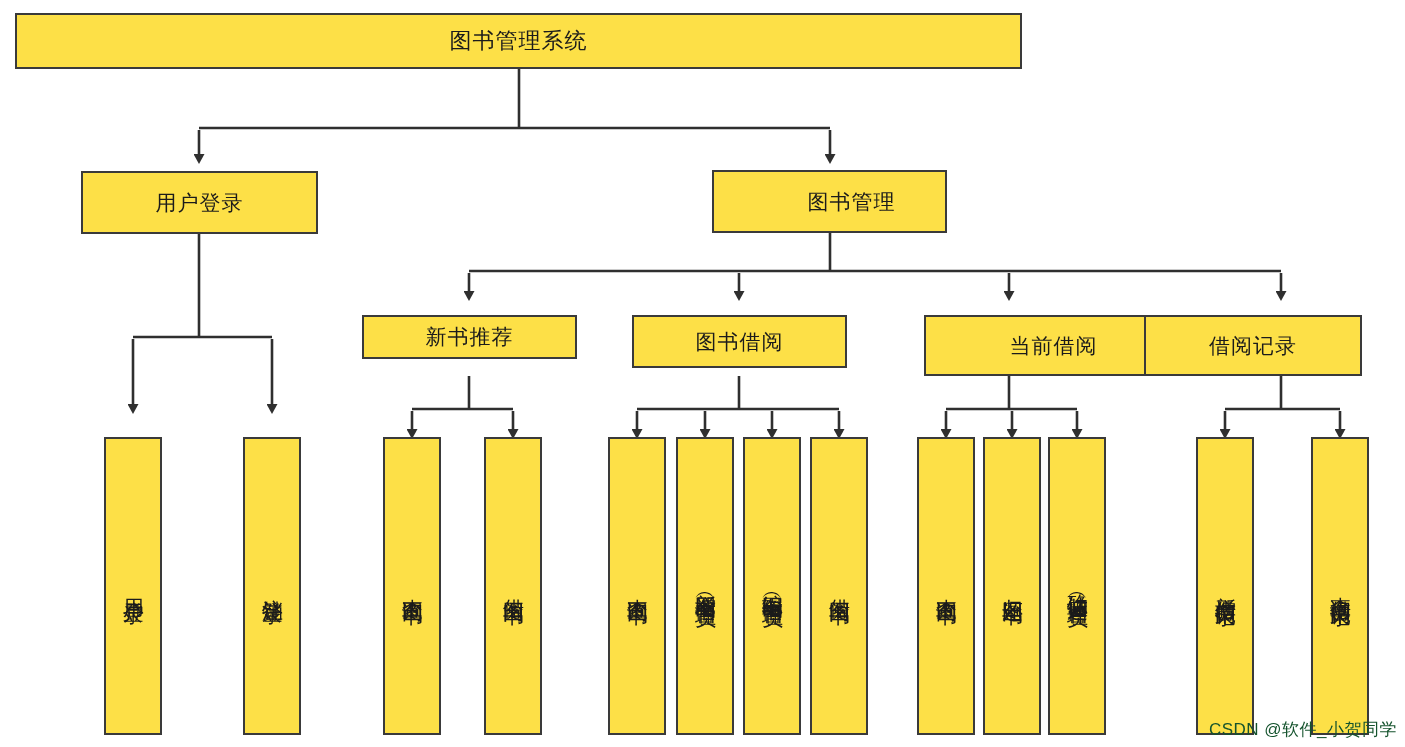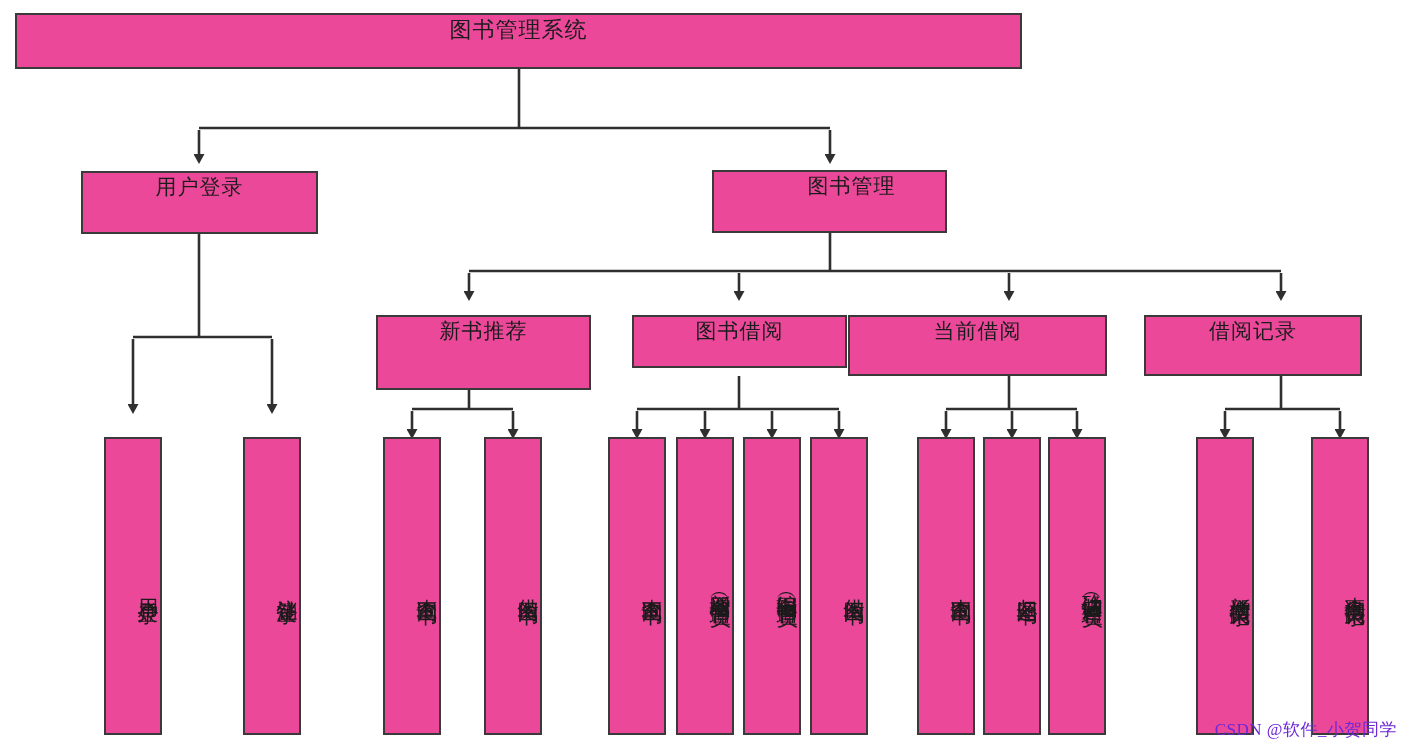--- a/index.html
+++ b/index.html
@@ -1,27 +1,27 @@
 <!DOCTYPE html>
 <html><head>
 <meta charset="utf-8">
 <style>
   html,body{margin:0;padding:0;background:#ffffff;}
   body{font-family:"Liberation Sans","DejaVu Sans",sans-serif;}
   #stage{position:relative;width:1405px;height:747px;background:#fff;overflow:hidden;}
-  .node{position:absolute;box-sizing:border-box;background:#ec4899;border:2px solid #3a3a3a;
-        display:flex;align-items:flex-start;justify-content:center;color:#1b1b1b;}
+  .node{position:absolute;box-sizing:border-box;background:#fde047;border:2px solid #3a3a3a;
+        display:flex;align-items:center;justify-content:center;color:#1b1b1b;}
   .node.h{font-size:21px;letter-spacing:1px;}
   .node.root{font-size:22px;}
   .node.v{writing-mode:vertical-rl;text-orientation:upright;font-size:21px;
           line-height:1.18;letter-spacing:2px;padding:6px 0;}
   .node.v span{display:block;text-align:center;}
   svg.wires{position:absolute;left:0;top:0;width:1405px;height:747px;pointer-events:none;}
-  .wm{position:absolute;right:8px;bottom:6px;font-size:17px;color:#6d28d9;letter-spacing:.5px;
-      white-space:nowrap;font-family:Liberation Serif, serif;}
+  .wm{position:absolute;right:8px;bottom:6px;font-size:17px;color:#14532d;letter-spacing:.5px;
+      white-space:nowrap;}
 </style>
 </head>
 <body>
 
 <div id="stage">
 
   <svg class="wires" viewBox="0 0 1405 747">
     <defs>
       <marker id="ah" markerWidth="11" markerHeight="11" refX="1" refY="5.5" orient="auto" markerUnits="userSpaceOnUse">
         <path d="M0,0 L10,5.5 L0,11 Z" fill="#2f2f2f"></path>
@@ -75,27 +75,27 @@
     <span>图书管理系统</span>
   </div>
 
   <div class="node h" style="left:81px;top:171px;width:237px;height:63px;">
     <span>用户登录</span>
   </div>
   <div class="node h" style="left:712px;top:170px;width:235px;height:63px;padding-left:44px;">
     <span>图书管理</span>
   </div>
 
-  <div class="node h" style="left:376px;top:315px;width:215px;height:75px;">
+  <div class="node h" style="left:362px;top:315px;width:215px;height:44px;">
     <span>新书推荐</span>
   </div>
   <div class="node h" style="left:632px;top:315px;width:215px;height:53px;">
     <span>图书借阅</span>
   </div>
-  <div class="node h" style="left:848px;top:315px;width:259px;height:61px;">
+  <div class="node h" style="left:924px;top:315px;width:259px;height:61px;">
     <span>当前借阅</span>
   </div>
   <div class="node h" style="left:1144px;top:315px;width:218px;height:61px;">
     <span>借阅记录</span>
   </div>
 
   <div class="node v" style="left:104px;top:437px;width:58px;height:298px;">
     <span>用户登录</span>
   </div>
   <div class="node v" style="left:243px;top:437px;width:58px;height:298px;">

